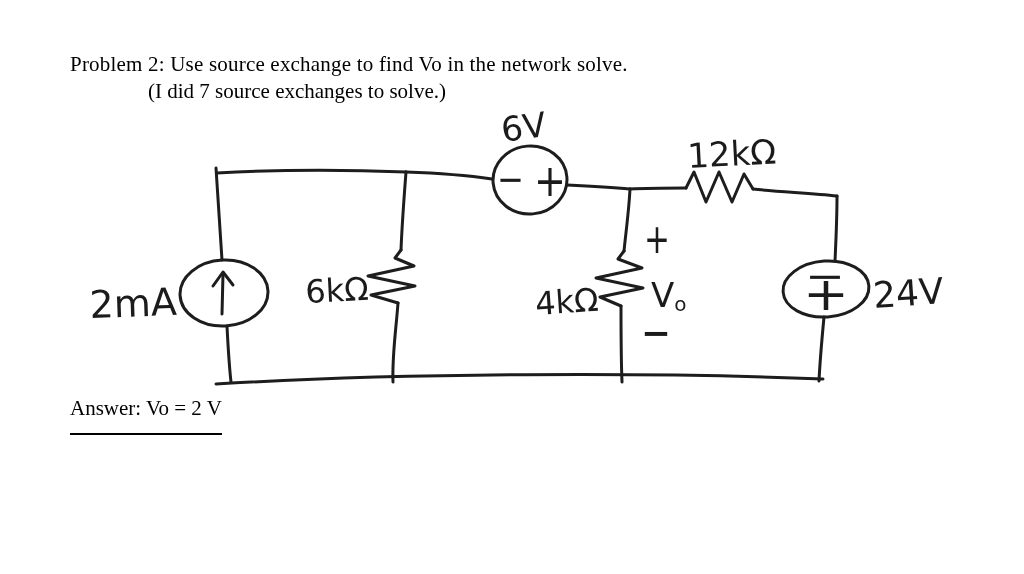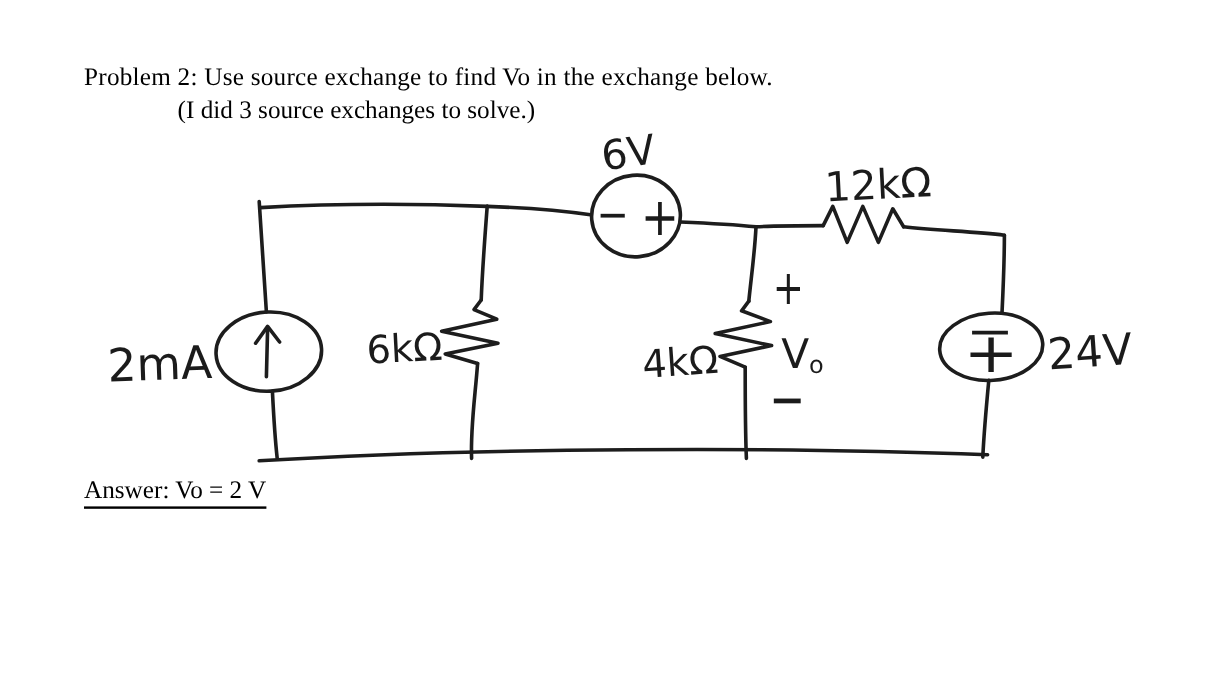--- a/index.html
+++ b/index.html
@@ -2,33 +2,33 @@
 <html><head>
 <meta charset="utf-8">
 <style>
   html,body{margin:0;padding:0;background:#ffffff;}
   .page{position:relative;width:1024px;height:574px;background:#ffffff;overflow:hidden;
         font-family:"Liberation Serif", serif;color:#000;}
   .title{position:absolute;left:70px;top:52px;font-size:21px;letter-spacing:.2px;white-space:nowrap;}
   .title .bold{font-weight:normal;}
   .note{position:absolute;left:148px;top:79px;font-size:21px;white-space:nowrap;}
   .answer{position:absolute;left:70px;top:396px;font-size:21px;white-space:nowrap;
-          border-bottom:2px solid #000;padding-bottom:1px;}
+          border-bottom:2px solid #000;padding-bottom:12px;}
   svg.circuit{position:absolute;left:0;top:0;width:1024px;height:574px;}
   .ink{stroke:#1d1d1d;stroke-width:3;fill:none;stroke-linecap:round;stroke-linejoin:round;}
   .hand{font-family:"DejaVu Sans", sans-serif;fill:#1b1b1b;}
 </style>
 </head>
 <body>
 
 <div class="page">
 
-  <div class="title"><span class="bold">Problem 2</span><span>: Use source exchange to find Vo in the exchange below.</span></div>
+  <div class="title"><span class="bold">Problem 2</span><span>: Use source exchange to find Vo in the network solve.</span></div>
 
-  <div class="note">(I did 3 source exchanges to solve.)</div>
+  <div class="note">(I did 7 source exchanges to solve.)</div>
 
   <svg class="circuit" viewBox="0 0 1024 574">
 
     <g>
       <path class="ink" d="M217,173 C290,169 355,170 406,172"></path>
       <path class="ink" d="M216,168 C218,198 220,230 222,260"></path>
       <path class="ink" d="M227,326 C228,346 229,364 231,382"></path>
       <path class="ink" d="M406,172 C435,173 465,175 492,179"></path>
       <path class="ink" d="M567,185 C590,186 610,187 630,189"></path>
       <path class="ink" d="M630,189 C648,188 668,188 686,188"></path>

